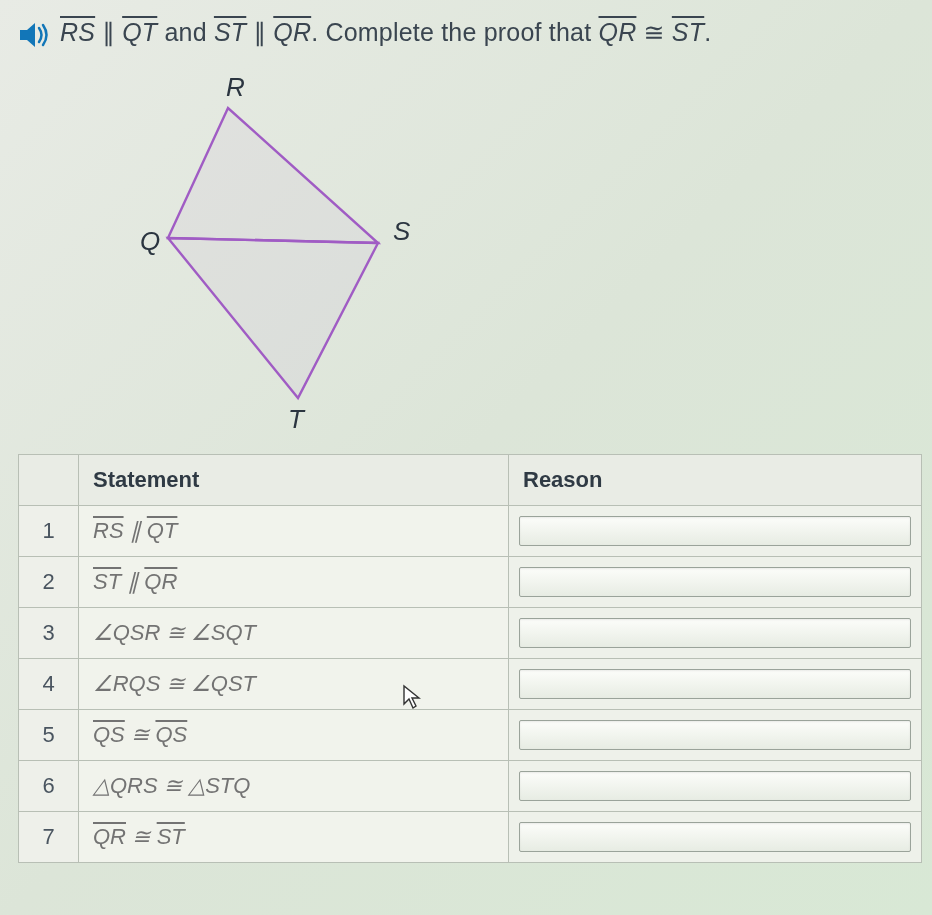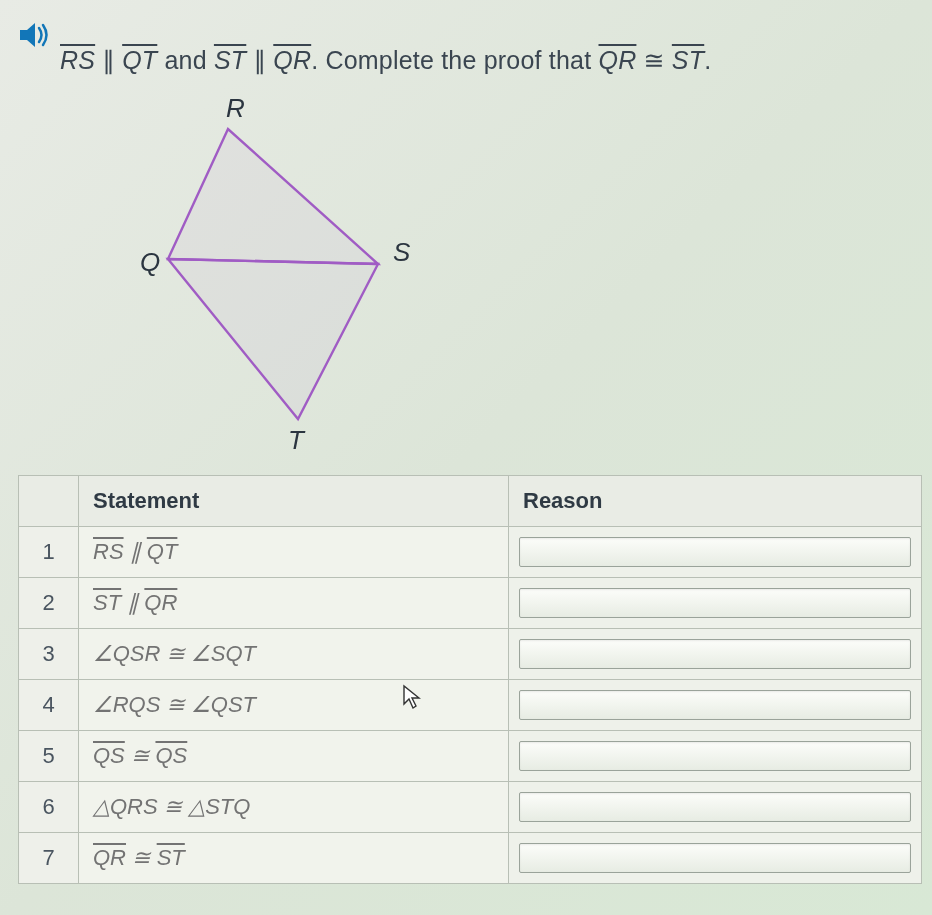--- a/index.html
+++ b/index.html
@@ -22,21 +22,20 @@
   .speaker {
     flex: 0 0 auto;
     color: #1276b8;
     margin-top: 2px;
   }
   .prompt {
     font-size: 25px;
     color: #3a4550;
     font-family: Verdana, Arial, sans-serif;
     letter-spacing: 0.2px;
-    margin-top: 28px;
   }
   .ov { text-decoration: overline; font-style: italic; }
   .diagram-wrap {
     padding-left: 100px;
     margin-bottom: 12px;
   }
   table.proof {
     border-collapse: collapse;
     width: 904px;
     background: #f3f4ef;

